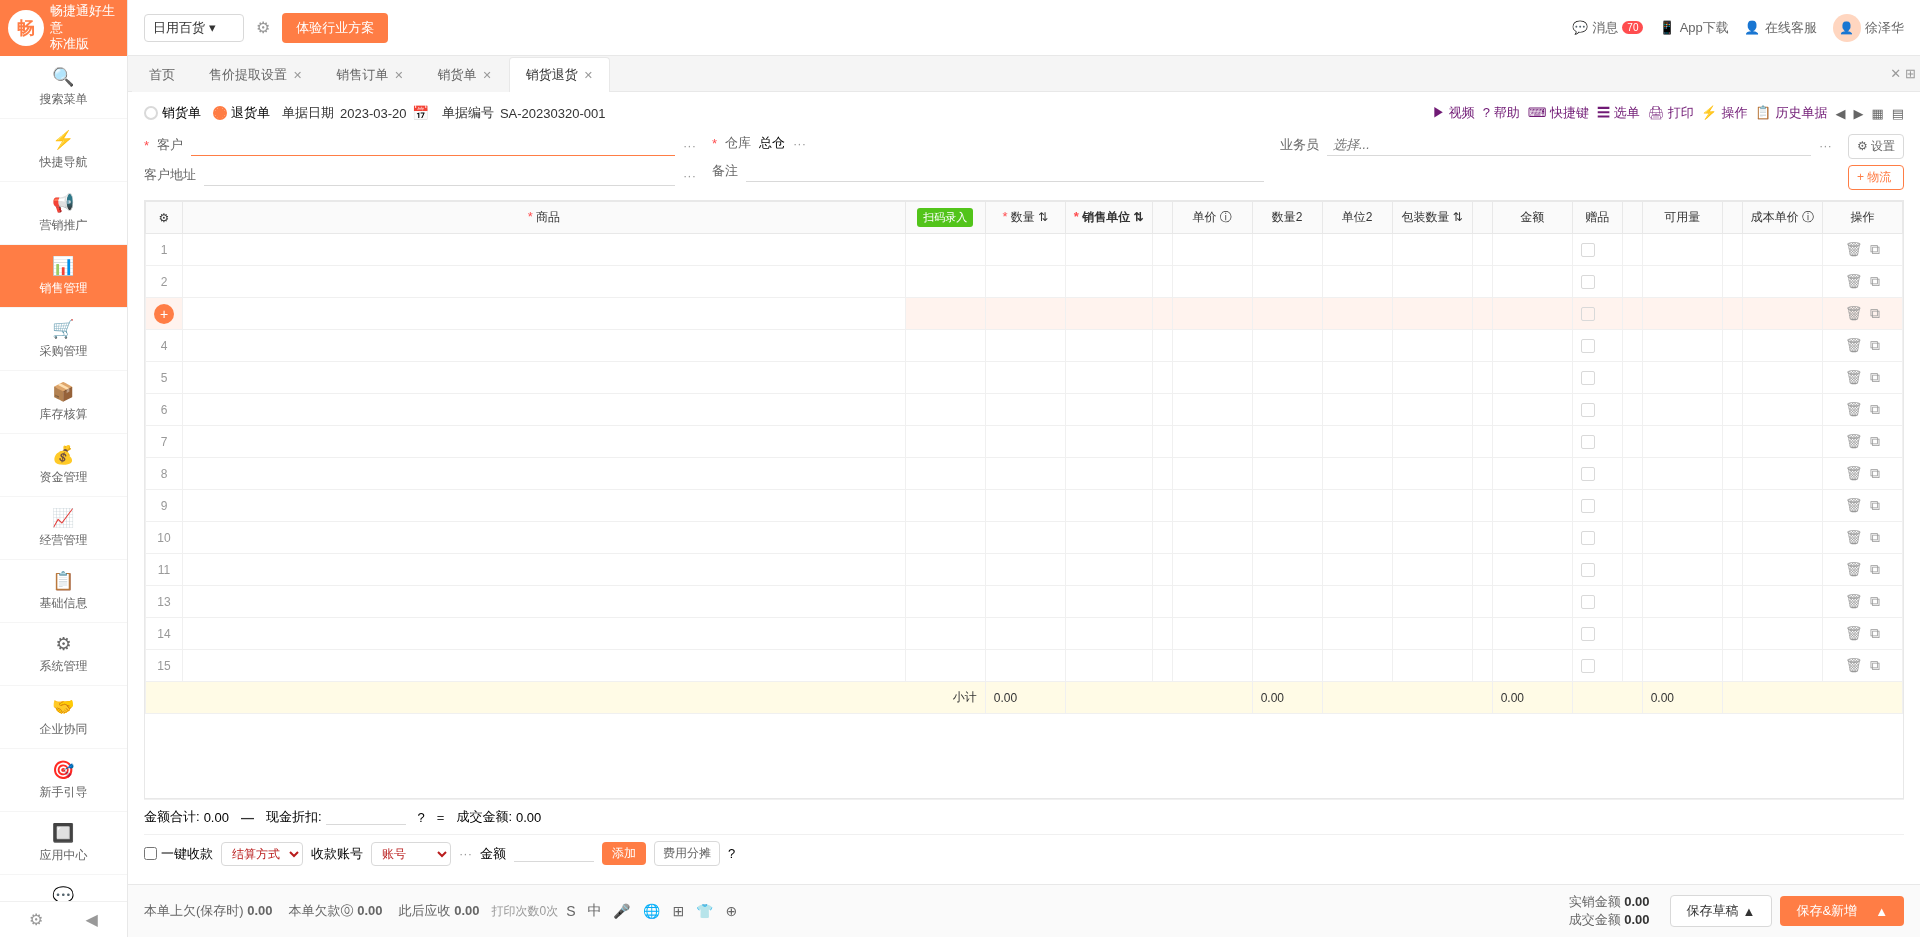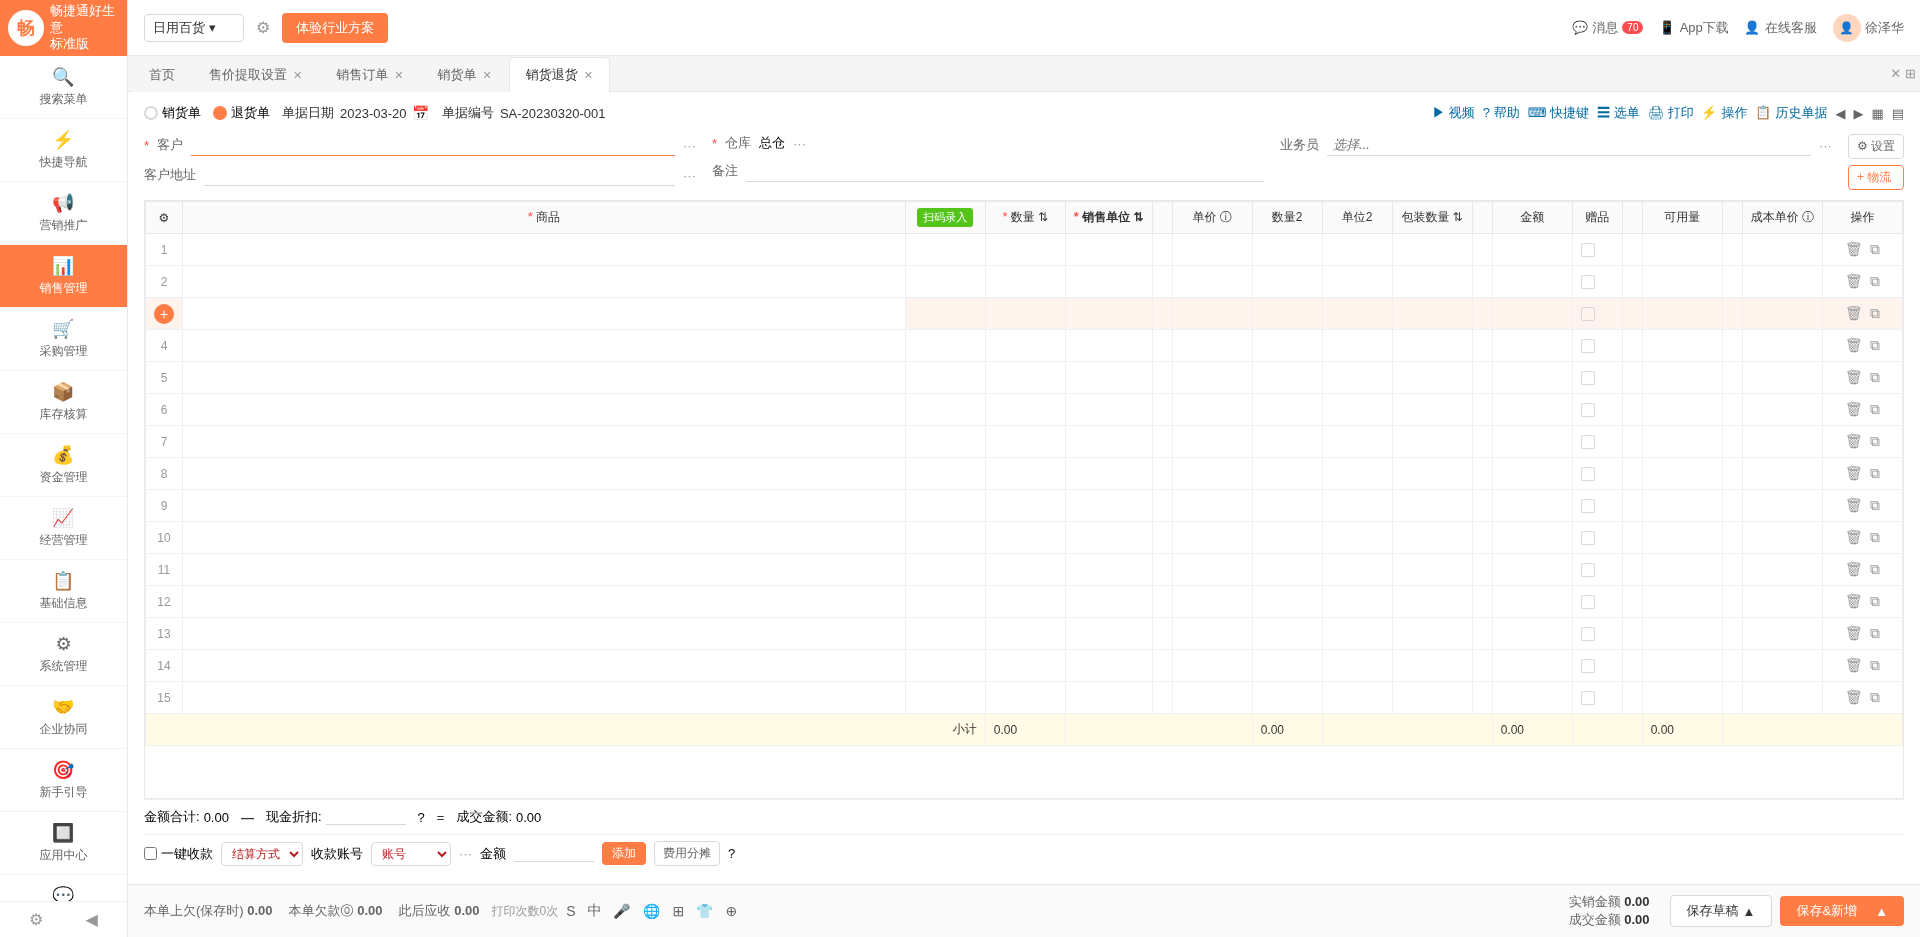--- a/index.html
+++ b/index.html
@@ -43,21 +43,21 @@
 
     
     .form-header { display: flex; align-items: center; gap: 12px; margin-bottom: 12px; }
     .radio-group { display: flex; align-items: center; gap: 12px; }
     .radio-item { display: flex; align-items: center; gap: 4px; cursor: pointer; }
     .radio-circle { width: 14px; height: 14px; border-radius: 50%; border: 2px solid #d9d9d9; flex-shrink: 0; }
     .radio-circle.checked { border-color: #ff7d45; background: radial-gradient(circle, #ff7d45 5px, transparent 5px); }
     .form-date { display: flex; align-items: center; gap: 6px; color: #333; }
     .form-id { display: flex; align-items: center; gap: 6px; color: #333; }
     .form-actions-right { margin-left: auto; display: flex; align-items: center; gap: 8px; color: #666; font-size: 12px; }
-    .action-link { cursor: pointer; display: flex; align-items: center; gap: 3px; color: #0369a1; }
+    .action-link { cursor: pointer; display: flex; align-items: center; gap: 3px; color: #701a75; }
     .field-row { display: flex; align-items: center; gap: 8px; }
     .field-label { color: #666; white-space: nowrap; font-size: 13px; text-align: right; }
     .field-required { color: #ff4d4f; }
     .field-input { flex: 1; border: none; border-bottom: 1px solid #d9d9d9; padding: 3px 6px; color: #333; outline: none; background: transparent; font-style: italic; }
     .field-dots { color: #999; cursor: pointer; }
     .btn-set { background: #fff; border: 1px solid #d9d9d9; border-radius: 4px; padding: 3px 8px; cursor: pointer; color: #666; font-size: 12px; display: flex; align-items: center; gap: 3px; }
     .btn-logistics { background: #fff; border: 1px solid #ff7d45; border-radius: 4px; padding: 3px 8px; cursor: pointer; color: #ff7d45; font-size: 12px; display: flex; align-items: center; gap: 3px; }
 
     
     .data-table { flex: 1; overflow: auto; border: 1px solid #e8e8e8; }
@@ -606,45 +606,20 @@
       <td></td>
       <td></td>
       <td></td>
       <td></td>
       <td style="text-align:center;">
         <button class="icon-btn">🗑</button>
         <button class="icon-btn">⧉</button>
       </td>
     </tr>
             <tr>
-      <td class="row-num">12</td>
-      <td><input type="text" style="width: 100%; border: none; outline: none; background: transparent;"></td>
-      <td></td>
-      <td></td>
-      <td></td>
-      <td></td>
-      <td></td>
-      <td></td>
-      <td></td>
-      <td></td>
-      <td></td>
-      <td></td>
-      <td class="checkbox-cell">
-                <div class="checkbox"></div>
-              </td>
-      <td></td>
-      <td></td>
-      <td></td>
-      <td></td>
-      <td style="text-align:center;">
-        <button class="icon-btn">🗑</button>
-        <button class="icon-btn">⧉</button>
-      </td>
-    </tr>
-            <tr>
       <td class="row-num">13</td>
       <td><input type="text" style="width: 100%; border: none; outline: none; background: transparent;"></td>
       <td></td>
       <td></td>
       <td></td>
       <td></td>
       <td></td>
       <td></td>
       <td></td>
       <td></td>

